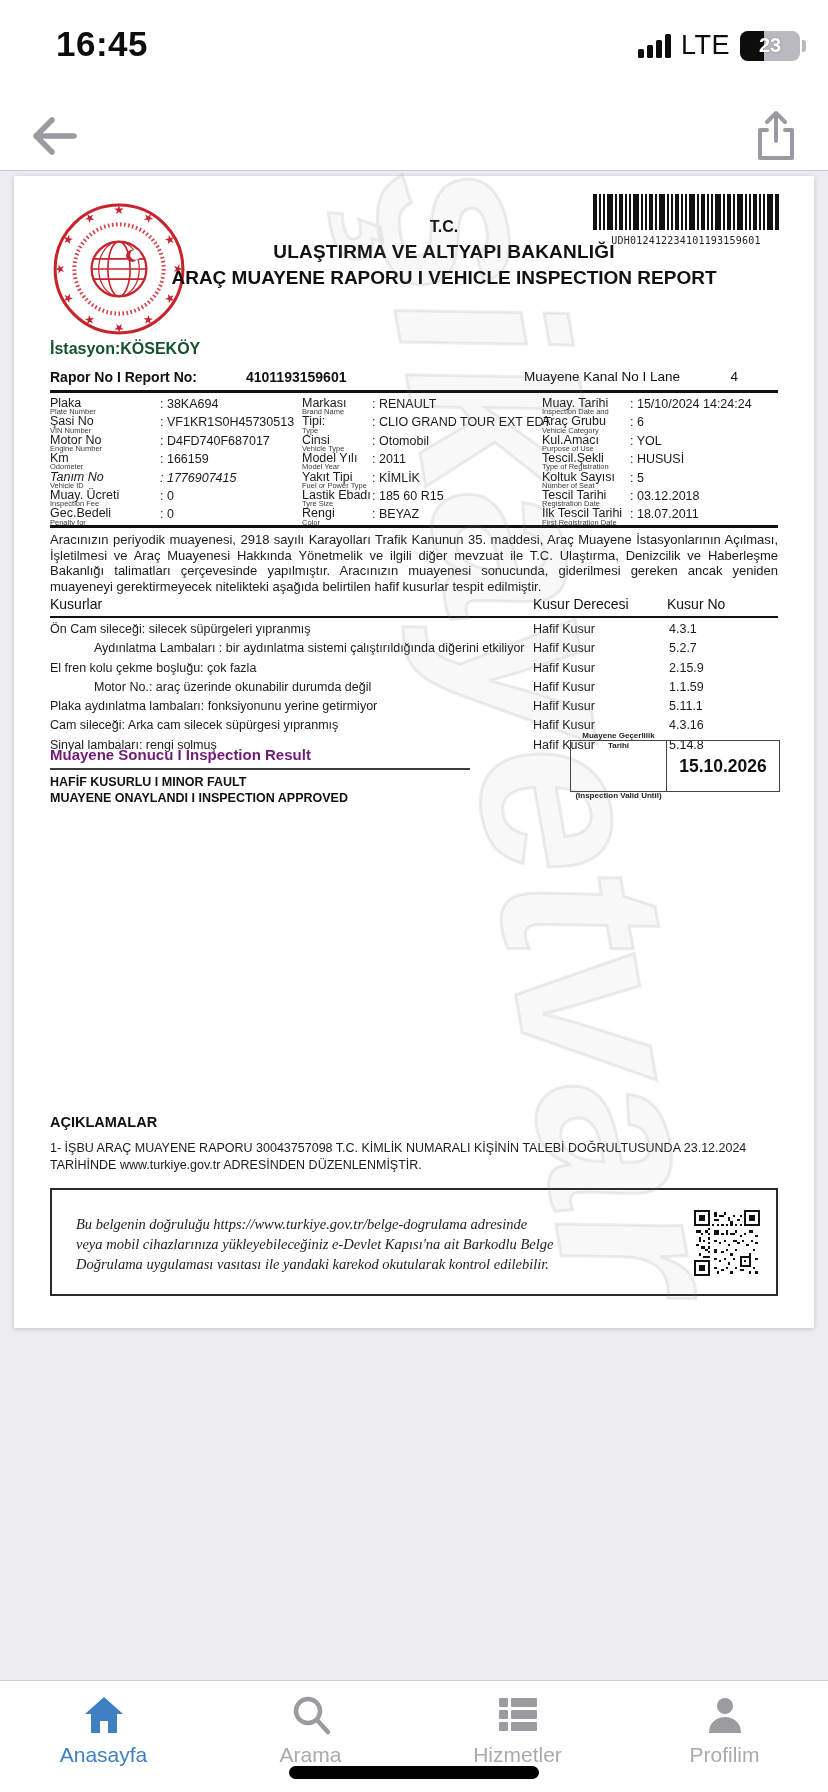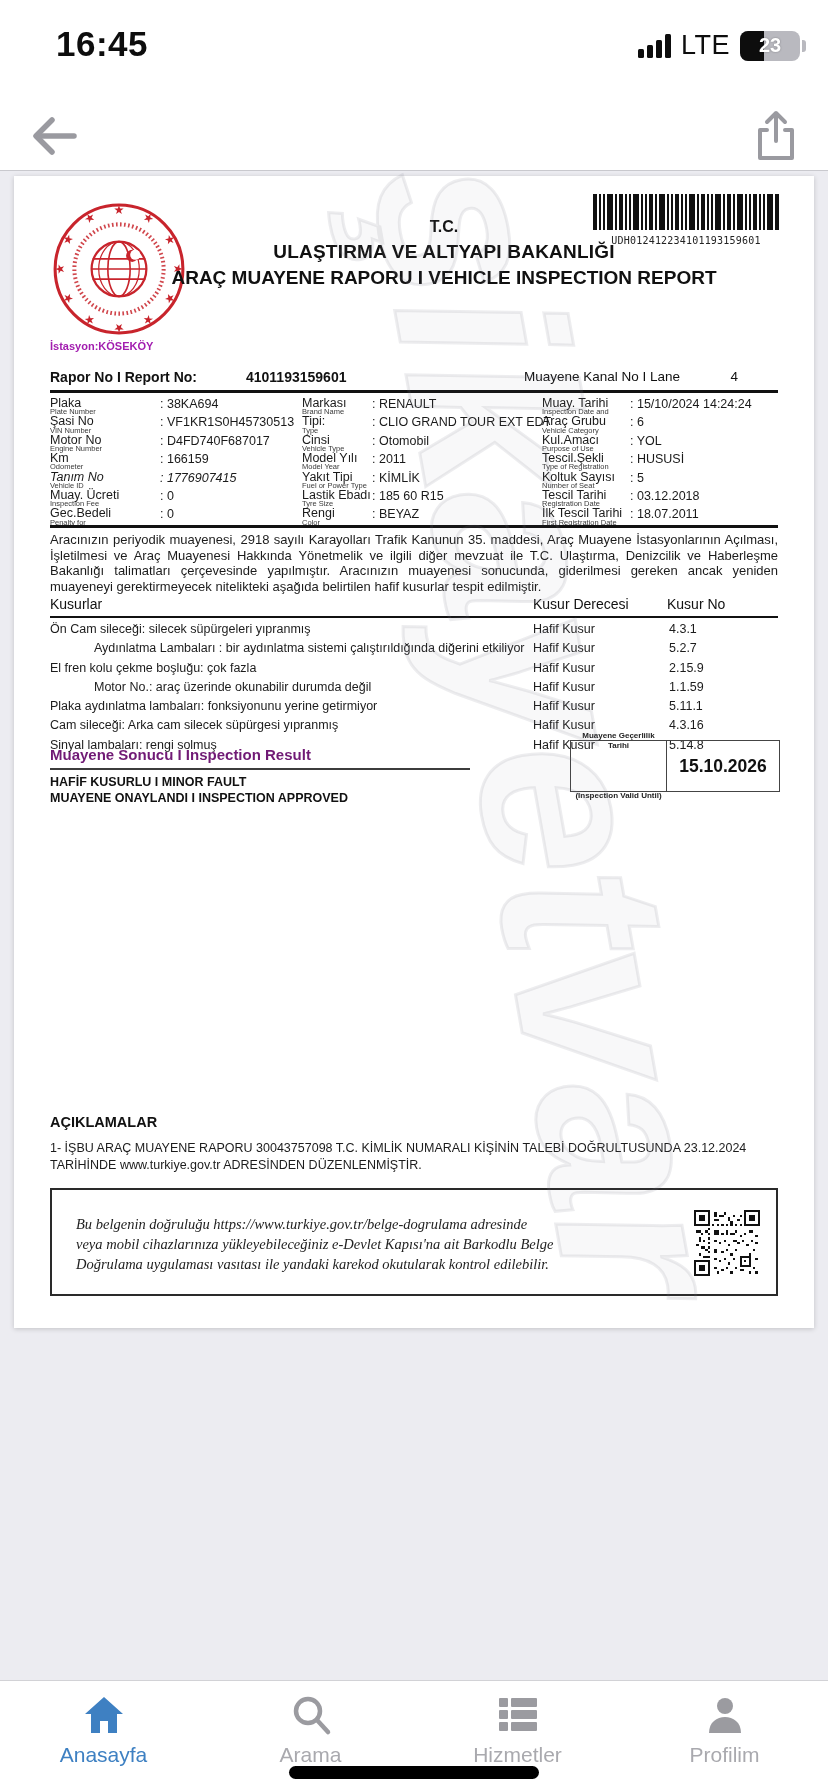--- a/index.html
+++ b/index.html
@@ -33,21 +33,21 @@
               box-shadow:0 1px 5px rgba(0,0,0,.18); z-index:2; }
   .abs { position:absolute; }
   .seal { left:34px; top:22px; width:142px; height:142px; }
   .title-block { left:120px; right:60px; top:42px; text-align:center; color:#111; }
   .title-1 { font-size:16px; font-weight:700; }
   .title-2 { font-size:19px; font-weight:700; margin-top:5px; letter-spacing:.2px; }
   .title-3 { font-size:19px; font-weight:700; margin-top:4px; }
   .barcode-wrap { left:578px; top:18px; width:188px; text-align:center; }
   .barcode-num { font-family:"DejaVu Sans Mono", monospace; font-size:10px; color:#222; margin-top:1px; letter-spacing:.2px; }
 
-  .station { left:36px; top:164px; font-size:11px; font-weight:700; color:#a21caf; }
+  .station { left:36px; top:164px; font-size:16px; font-weight:700; color:#14532d; }
   .report-row { left:36px; right:48px; top:193px; height:18px; font-size:14px; color:#111; }
   .report-label { position:absolute; left:0; font-weight:700; }
   .report-no { position:absolute; left:196px; font-weight:700; }
   .lane-label { position:absolute; right:86px; font-weight:400; font-size:13.5px; }
   .lane-no { position:absolute; right:28px; font-weight:400; font-size:13.5px; }
 
   .hline { left:36px; right:36px; background:#111; }
   .hline.l1 { top:214px; height:3px; }
   .hline.l2 { top:349px; height:2.5px; }
   .hline.l3 { top:440px; height:2px; }

